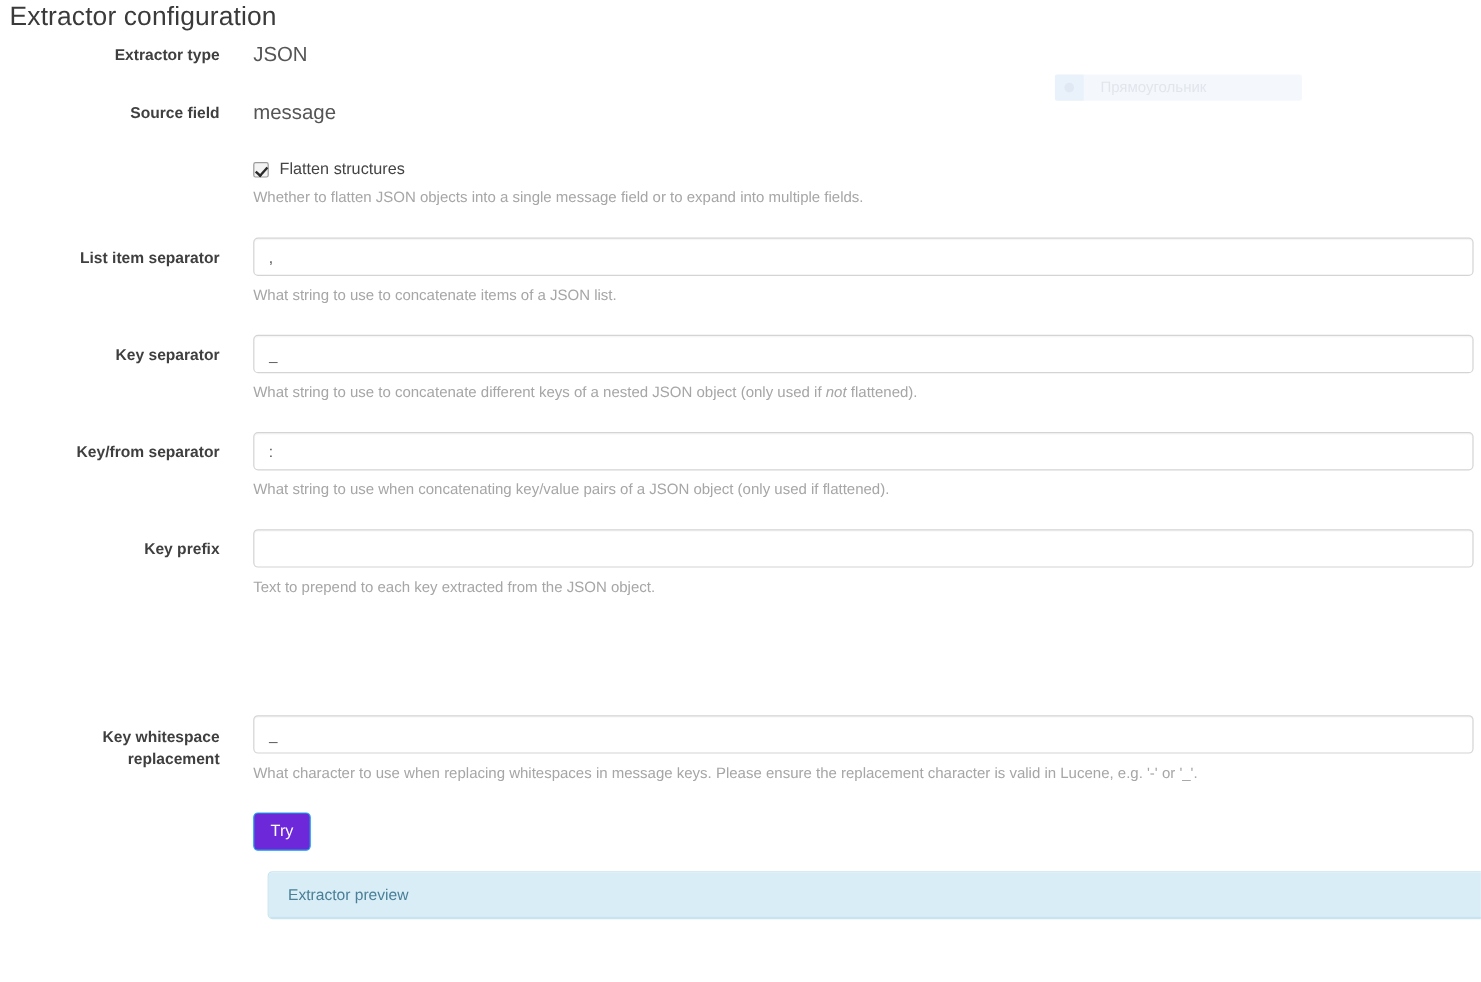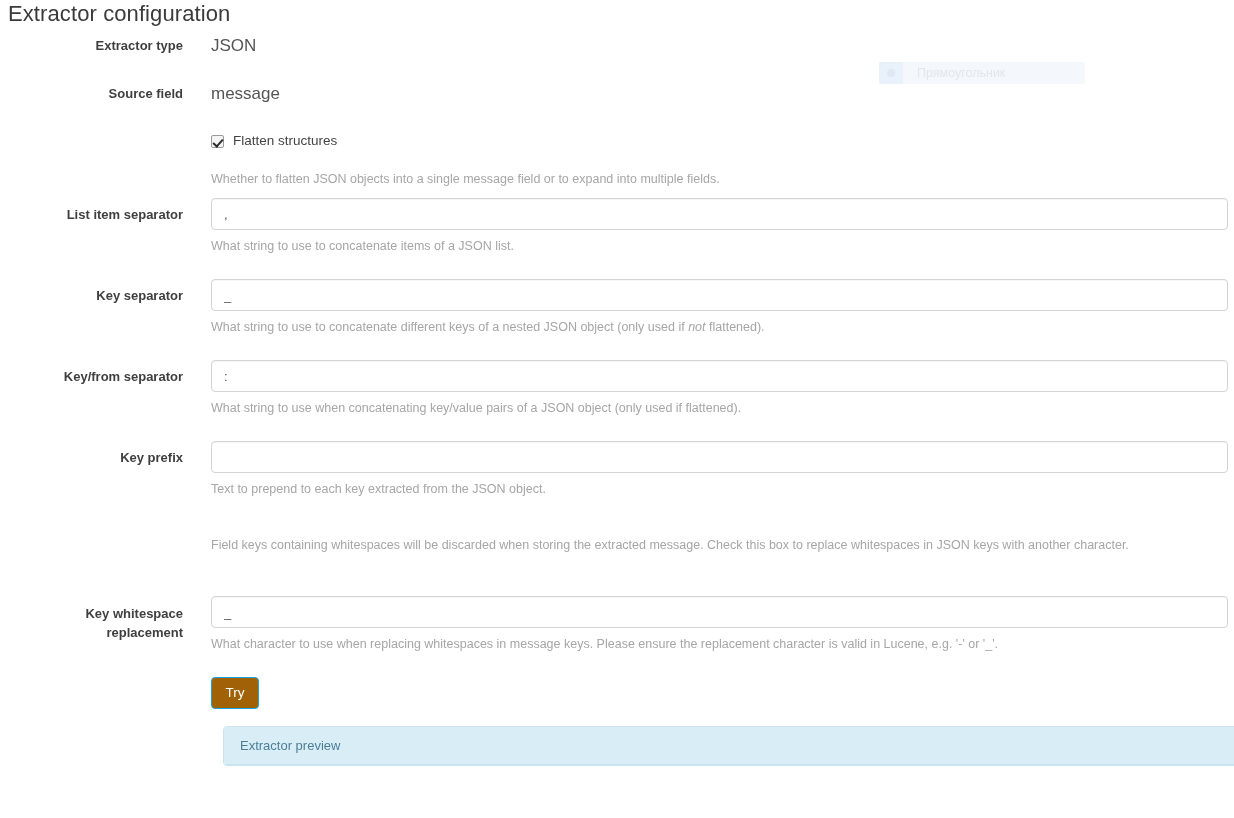--- a/index.html
+++ b/index.html
@@ -119,21 +119,21 @@
     white-space: nowrap;
   }
 
   
   .btn-try {
     position: absolute;
     left: 211px;
     top: 677px;
     width: 48px;
     height: 32px;
-    background: #a16207;
+    background: #6d28d9;
     border: 1px solid #18a7e3;
     border-radius: 4px;
     color: #ffffff;
     font-family: "Liberation Sans", sans-serif;
     font-size: 13.5px;
     line-height: 30px;
     text-align: center;
     padding: 0;
     cursor: pointer;
   }
@@ -213,21 +213,21 @@
   <div class="row">
     <div class="lbl" style="top:55px">Source field</div>
     <div class="val-static" style="top:55px">message</div>
   </div>
 
   <div class="cbrow" style="top:101px">
     <label class="cbline">
       <span class="cbox"></span>
       <span class="cblabel">Flatten structures</span>
     </label>
-    <div class="help" style="position:static; margin-top:23px">Whether to flatten JSON objects into a single message field or to expand into multiple fields.</div>
+    <div class="help" style="position:static; margin-top:8px">Whether to flatten JSON objects into a single message field or to expand into multiple fields.</div>
   </div>
 
   <div class="row">
     <div class="lbl" style="top:176px">List item separator</div>
     <input class="inp" style="top: 168px;" type="text" value=",">
     <div class="help" style="top:208px">What string to use to concatenate items of a JSON list.</div>
   </div>
 
   <div class="row">
     <div class="lbl" style="top:257px">Key separator</div>
@@ -241,21 +241,20 @@
     <div class="help" style="top:370px">What string to use when concatenating key/value pairs of a JSON object (only used if flattened).</div>
   </div>
 
   <div class="row">
     <div class="lbl" style="top:419px">Key prefix</div>
     <input class="inp" style="top: 411px;" type="text" value="">
     <div class="help" style="top:451px">Text to prepend to each key extracted from the JSON object.</div>
   </div>
 
   <div class="cbrow" style="top:499px">
-    <div class="help" style="position:static; margin-top:8px">Field keys containing whitespaces will be discarded when storing the extracted message. Check this box to replace whitespaces in JSON keys with another character.</div>
   </div>
 
   <div class="row">
     <div class="lbl" style="top:574px; line-height:19px"><span>Key whitespace</span><br><span>replacement</span></div>
     <input class="inp" style="top: 566px;" type="text" value="_">
     <div class="help" style="top:606px">What character to use when replacing whitespaces in message keys. Please ensure the replacement character is valid in Lucene, e.g. '-' or '_'.</div>
   </div>
 
 </div>
 

